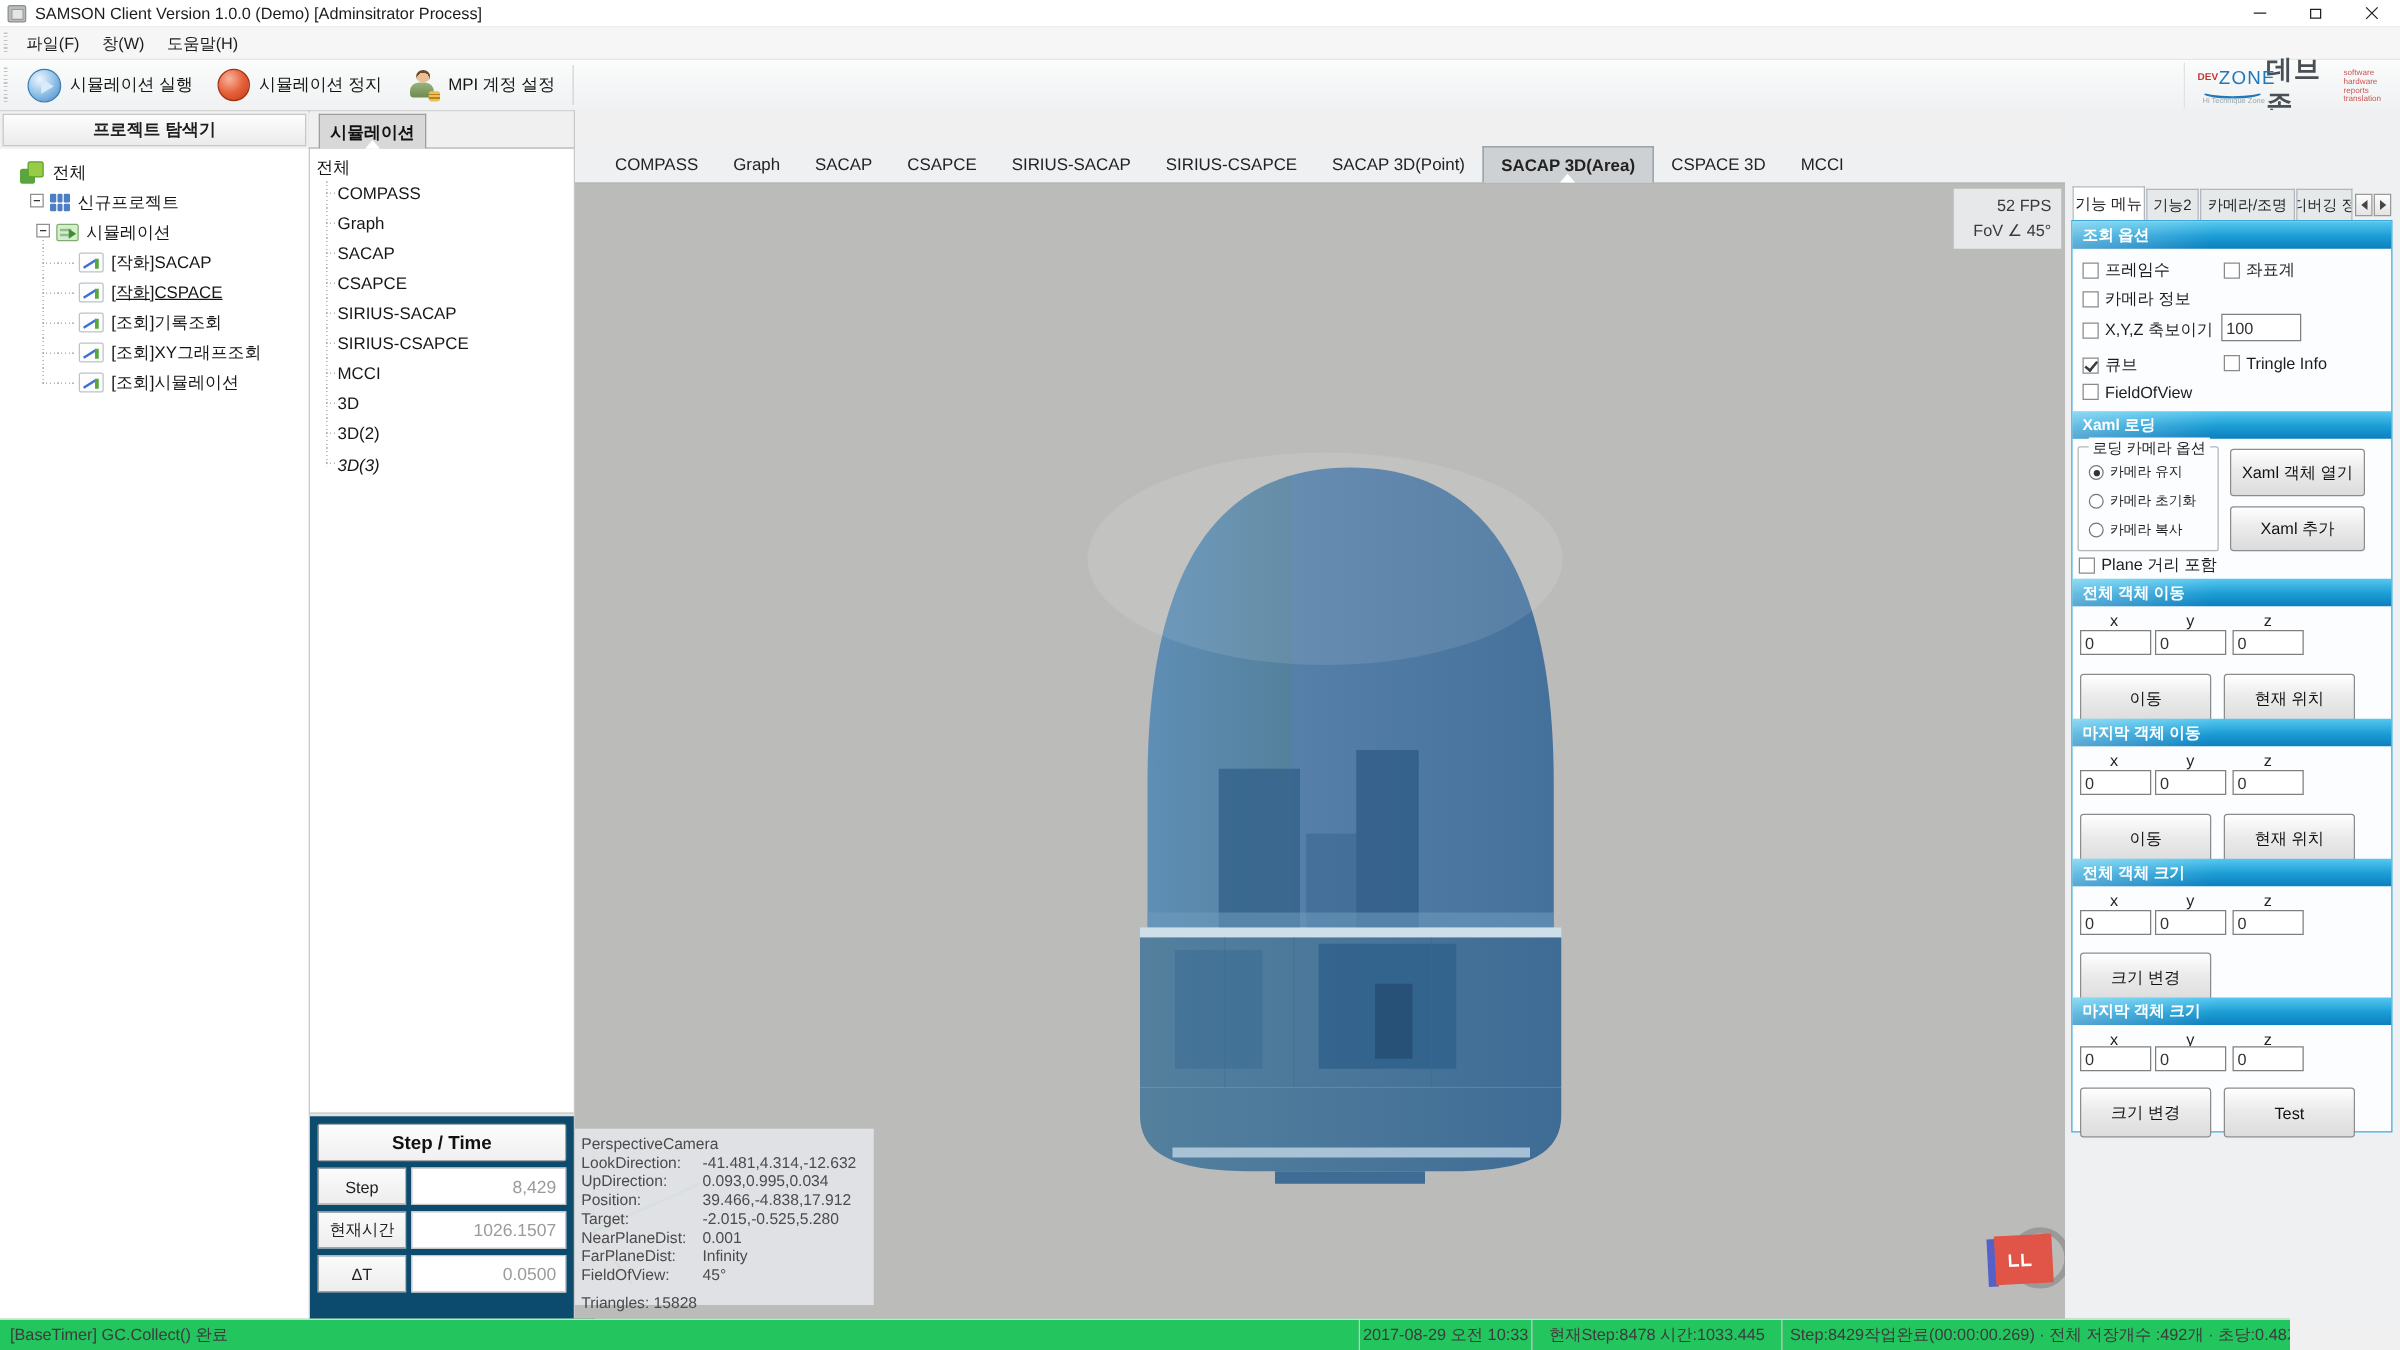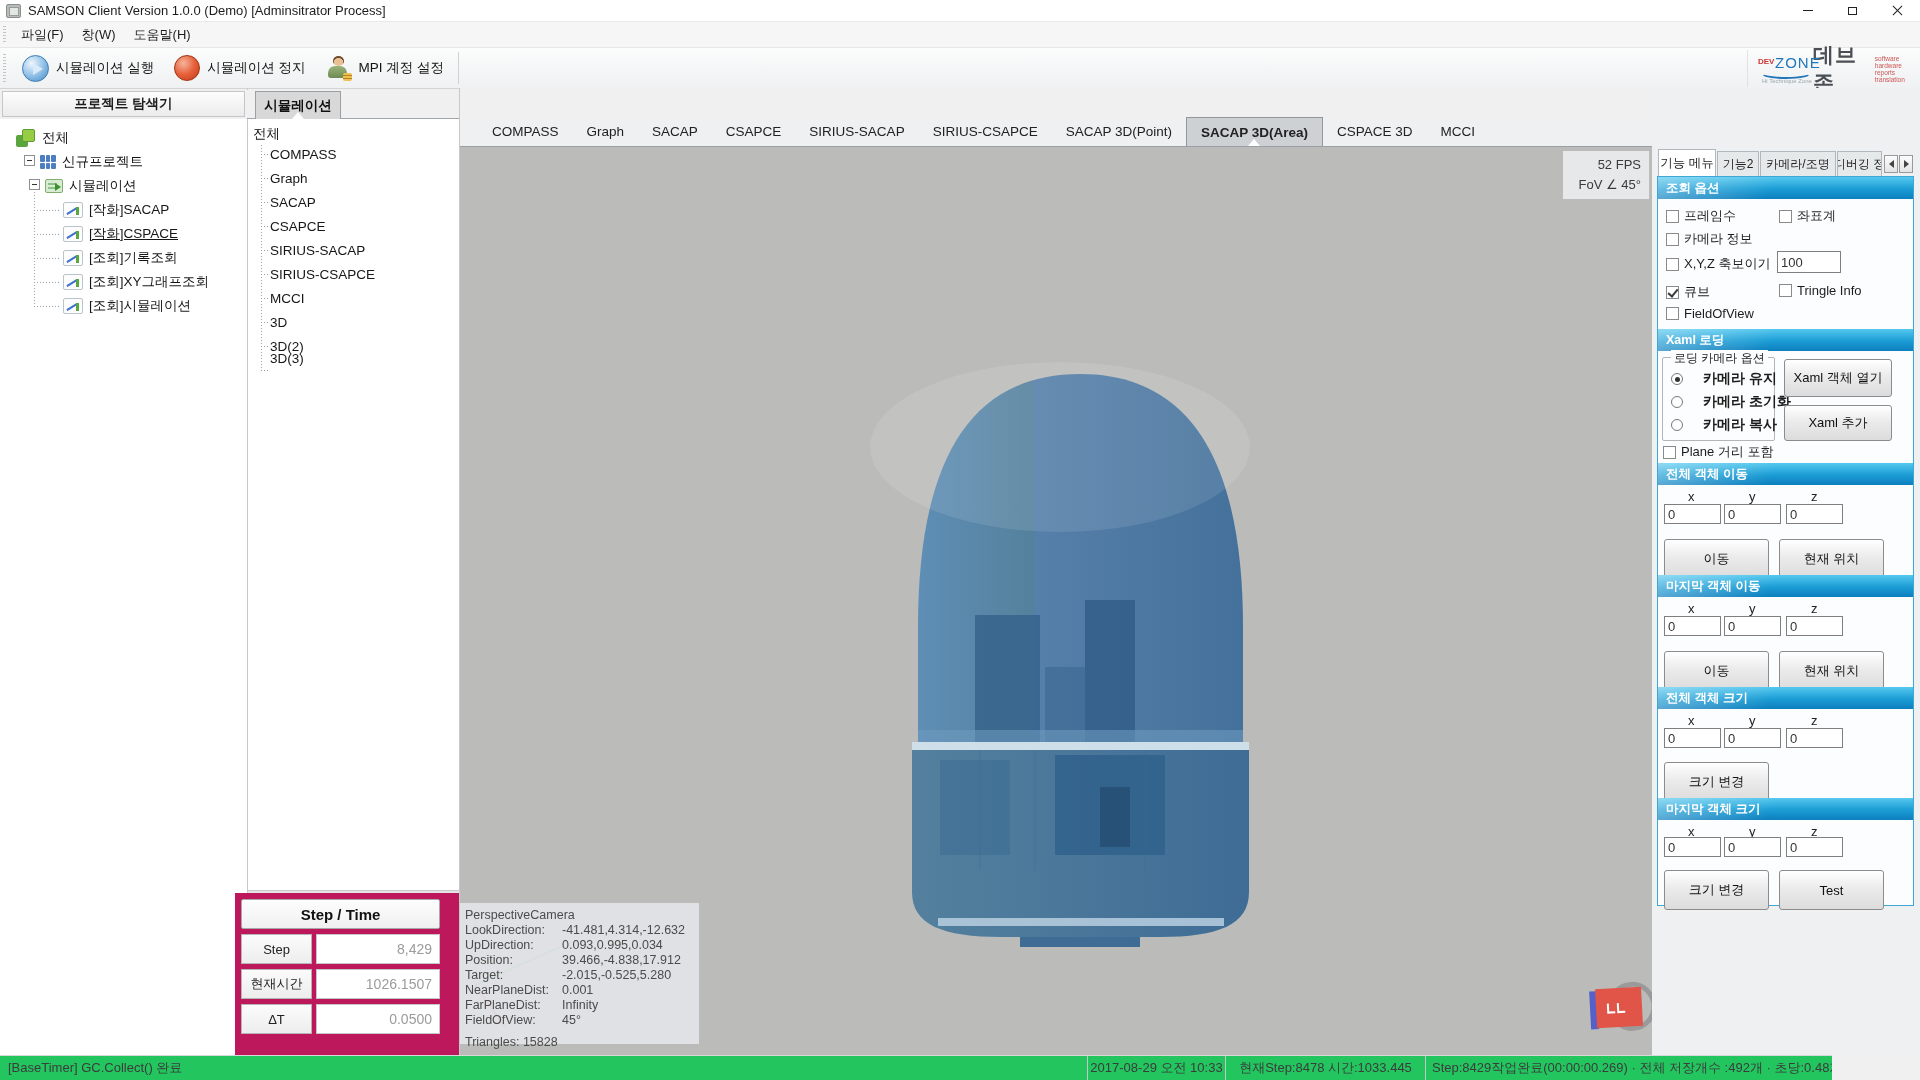--- a/index.html
+++ b/index.html
@@ -89,21 +89,21 @@
   
   .mp-tabstrip { position:absolute; left:247px; top:90px; width:213px; height:29px; background:#f0f0f0; border-bottom:1px solid #a2a7ab; }
   .mp-tab { position:absolute; left:8px; top:1px; width:86px; height:28px; background:#d8d8d8;
     border:1px solid #9aa0a4; border-bottom:none; font-size:13.5px; font-weight:bold; color:#111;
     display:flex; align-items:center; justify-content:center; }
   .notch { position:absolute; bottom:0; left:50%; margin-left:-6px; width:0; height:0;
     border-left:6px solid transparent; border-right:6px solid transparent; border-bottom:7px solid #ffffff; }
   .mp-body { position:absolute; left:248px; top:119px; width:211px; height:771px; background:#ffffff; }
   .lrow { position:absolute; left:22px; height:24px; display:flex; align-items:center; font-size:13.5px; color:#161616; white-space:nowrap; }
   .mp-split { position:absolute; left:248px; top:890px; width:211px; height:3px; background:#e4e4e4; border-top:1px solid #c9c9c9; }
-  .mp-bottom { position:absolute; left:235px; top:893px; width:228px; height:162px; background:#be185d; }
+  .mp-bottom { position:absolute; left:248px; top:893px; width:228px; height:162px; background:#0c4a6e; }
 
   .st-header { position:absolute; left:6px; top:6px; width:199px; height:30px; background:linear-gradient(#fdfdfd,#f0f0f0);
     border:1px solid #a8a8a8; border-radius:2px; font-size:15px; font-weight:bold; color:#111;
     display:flex; align-items:center; justify-content:center; }
   .st-label { position:absolute; left:6px; width:71px; height:30px; background:linear-gradient(#fbfbfb,#ededed);
     border:1px solid #b5b5b5; border-radius:0; font-size:13px; color:#222; display:flex; align-items:center; justify-content:center; }
   .st-value { position:absolute; left:81px; width:124px; height:30px; background:#ffffff; border:1px solid #c6c6c6;
     font-size:14px; color:#9b9b9b; display:flex; align-items:center; justify-content:flex-end; padding-right:7px; }
 
   
@@ -135,21 +135,21 @@
   .rp-box { position:absolute; left:1657px; top:176px; width:257px; background:#fcfdfe; border:1px solid #3fa7d6; }
   .sec-hd { height:22px; background:linear-gradient(180deg,#55c8ef 0%,#1b9cd4 55%,#0d7fbe 100%); position:relative;
     display:flex; align-items:center; padding-left:8px; font-size:12.5px; font-weight:bold; color:#ffffff; }
   .sec-hd::after { content:''; position:absolute; inset:0; background:linear-gradient(115deg,rgba(255,255,255,.35),rgba(255,255,255,0) 45%); }
   .sec-body { position:relative; }
 
   .cb { position:absolute; display:flex; align-items:center; gap:5px; font-size:13px; color:#1d1d1d; white-space:nowrap; }
   .cb .box { width:13px; height:13px; background:#fff; border:1px solid #8a8a8a; position:relative; }
   .cb .box.checked::after { content:''; position:absolute; left:3px; top:0px; width:4px; height:8px;
     border-right:2px solid #3a3a3a; border-bottom:2px solid #3a3a3a; transform:rotate(40deg); }
-  .rd { position:absolute; display:flex; align-items:center; gap:20px; font-size:14px; color:#1d1d1d; white-space:nowrap;font-weight:bold; }
+  .rd { position:absolute; display:flex; align-items:center; gap:5px; font-size:11px; color:#1d1d1d; white-space:nowrap; }
   .rd .circle { width:12px; height:12px; border-radius:50%; background:#fff; border:1px solid #777; position:relative; }
   .rd .circle.checked::after { content:''; position:absolute; left:3px; top:3px; width:5px; height:5px; border-radius:50%; background:#333; }
 
   .in { position:absolute; height:20px; border:1px solid #7f7f7f; background:#fff; font-size:13px; color:#333;
     padding:0 3px; font-family:inherit; }
   .btn { position:absolute; height:40px; background:linear-gradient(#ffffff,#ebebeb 45%,#dcdcdc);
     border:1px solid #8c8c8c; border-radius:3px; font-size:13px; color:#111;
     display:flex; align-items:center; justify-content:center; }
   .xyz { position:absolute; font-size:13px; color:#222; top:4px; }
   .grp { position:absolute; left:4px; top:6px; width:113px; height:84px; border:1px solid #b5b5b5; border-radius:2px; }
@@ -323,21 +323,21 @@
     </div>
   <div class="lrow" style="top:167px;">
       <span>MCCI</span>
     </div>
   <div class="lrow" style="top:191px;">
       <span>3D</span>
     </div>
   <div class="lrow" style="top:215px;">
       <span>3D(2)</span>
     </div>
-  <div class="lrow" style="top:227px;">
+  <div class="lrow" style="top:241px;font-style:italic;">
       <span>3D(3)</span>
     </div>
   <div class="hdots" style="left:13px; top:35px; width:8px;"></div>
     <div class="hdots" style="left:13px; top:59px; width:8px;"></div>
   <div class="hdots" style="left:13px; top:83px; width:8px;"></div>
     <div class="hdots" style="left:13px; top:107px; width:8px;"></div>
   <div class="hdots" style="left:13px; top:131px; width:8px;"></div>
     <div class="hdots" style="left:13px; top:155px; width:8px;"></div>
   <div class="hdots" style="left:13px; top:179px; width:8px;"></div>
     <div class="hdots" style="left:13px; top:203px; width:8px;"></div>

